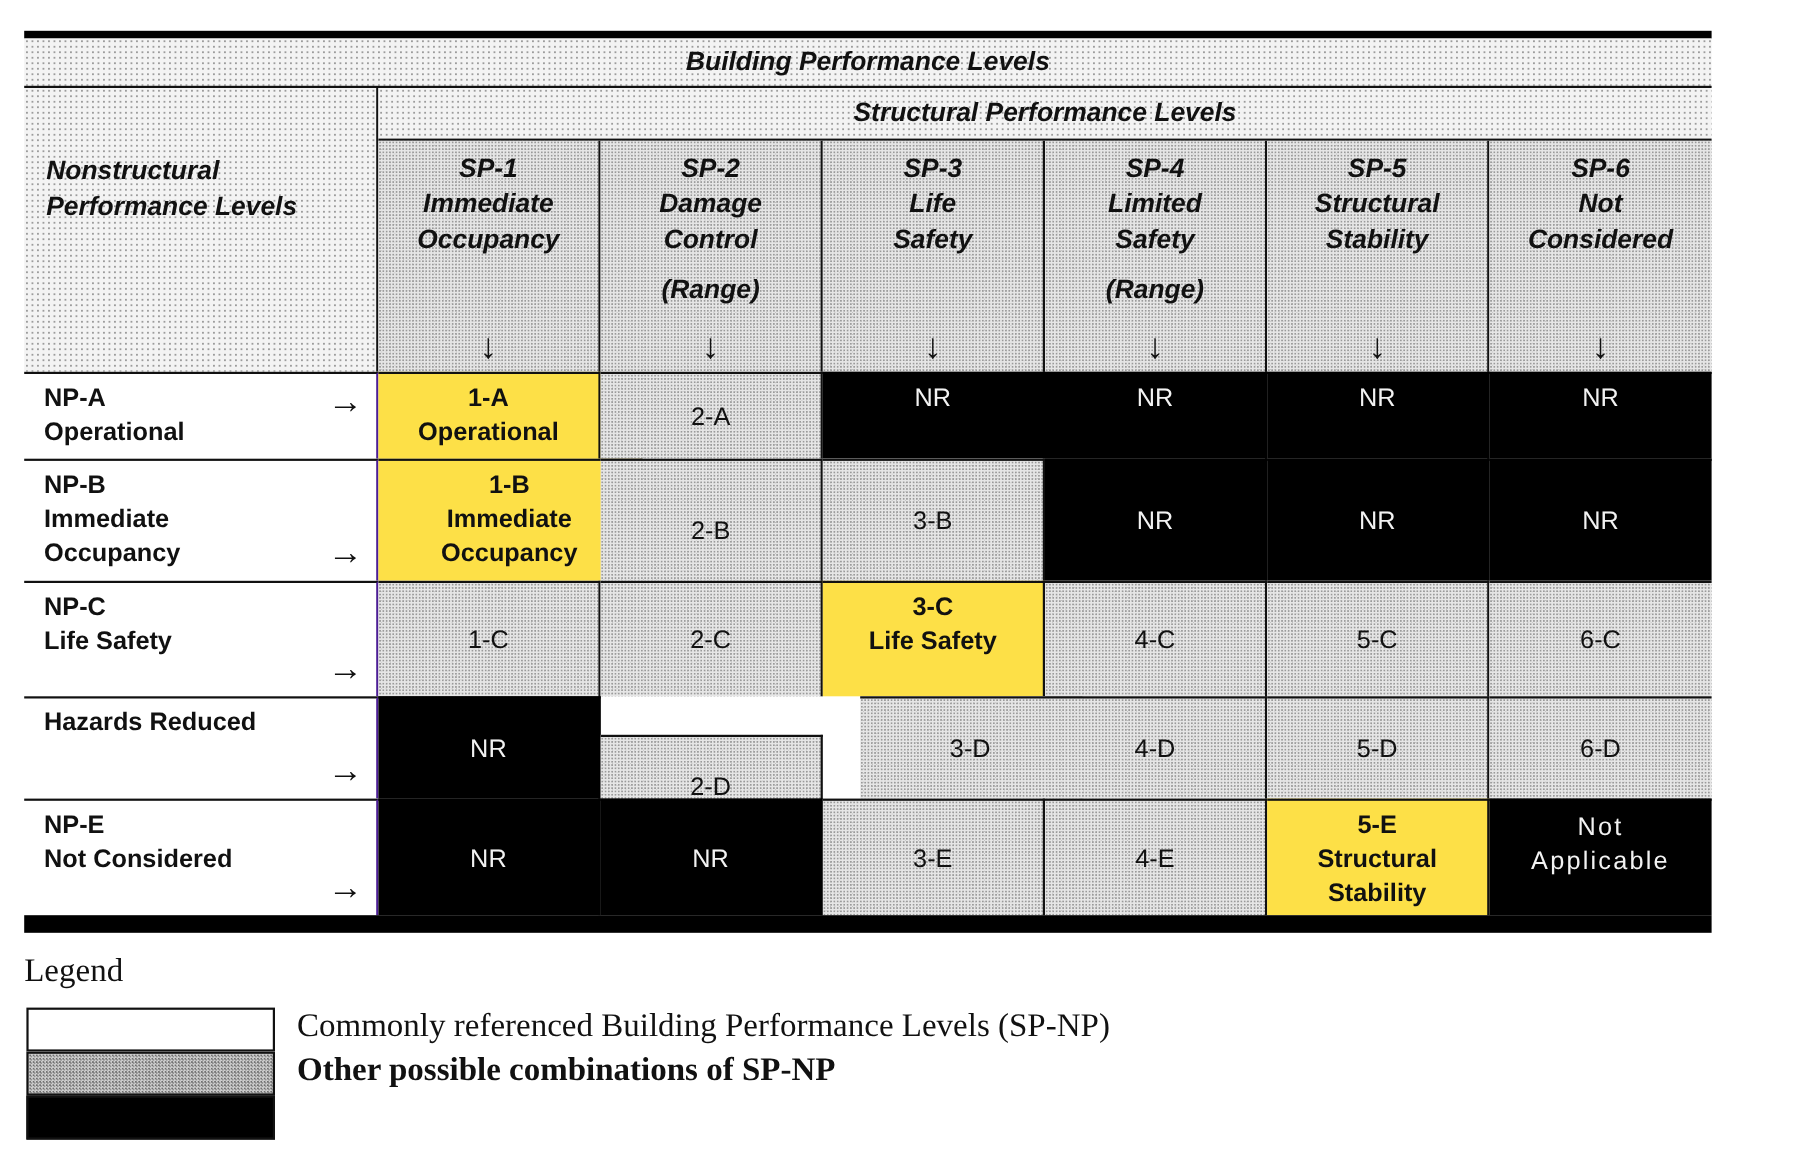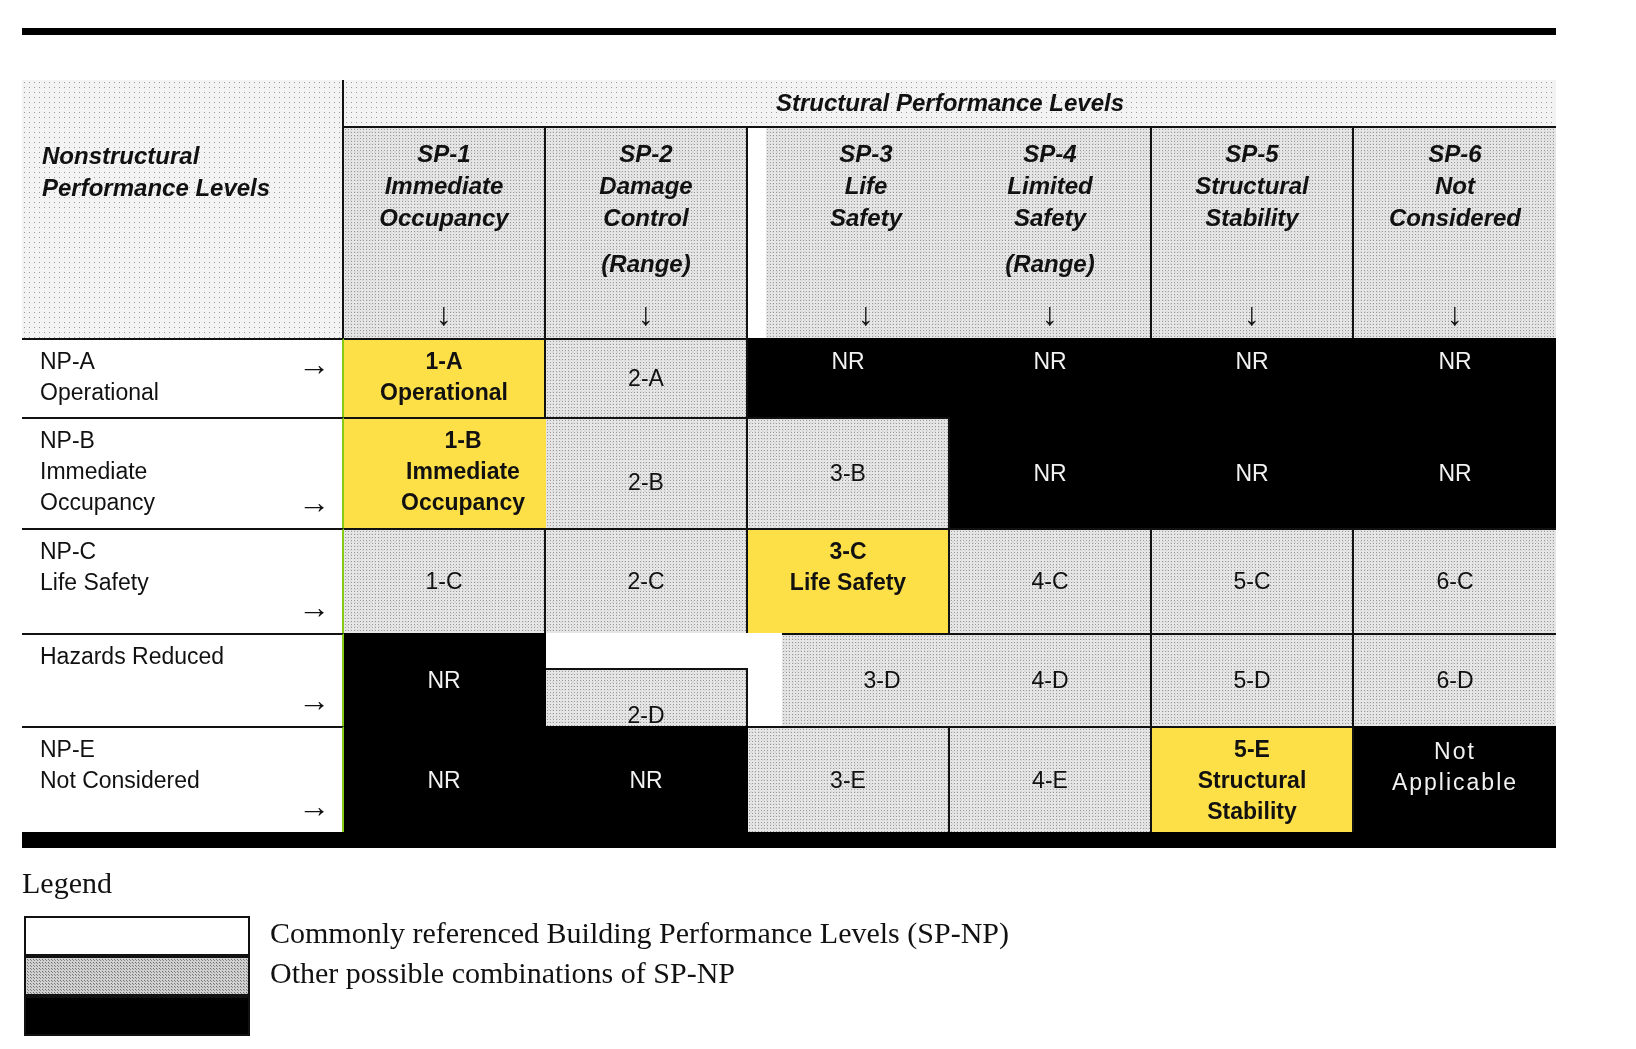--- a/index.html
+++ b/index.html
@@ -38,40 +38,43 @@
 
   .bpl-band { left: 0; top: 7px; width: 1534px; height: 45px; border-bottom: 2px solid #111; display: flex; align-items: center; justify-content: center; font-size: 24px; }
   .npl-corner { left: 0; top: 52px; width: 322px; height: 258px; border-right: 2px solid #111; font-size: 24px; line-height: 32px; padding: 60px 0 0 20px; }
   .spl-band { left: 322px; top: 52px; width: 1212px; height: 48px; border-bottom: 2px solid #111; display: flex; align-items: center; justify-content: center; font-size: 24px; }
 
   .sp-head { top: 100px; height: 210px; border-right: 2px solid #111; text-align: center; font-size: 24px; line-height: 32px; padding-top: 10px; }
   .sp-head:last-child { border-right: none; }
   .sp-head .range { display: block; margin-top: 14px; }
   .sp-head .arrow { position: absolute; left: 0; right: 0; bottom: 8px; font-style: normal; font-weight: normal; font-size: 32px; line-height: 32px; }
 
-  .np-label { left: 0; width: 322px; border-right: 2px solid #84cc16; border-top: 2px solid #111; background: #fff; font-size: 23px; line-height: 31px; padding: 6px 0 0 18px; }
+  .np-label { left: 0; width: 322px; border-right: 2px solid #4c1d95; border-top: 2px solid #111; background: #fff; font-size: 23px; line-height: 31px; padding: 6px 0 0 18px; font-weight: bold; }
   .np-label .arrow { position: absolute; right: 12px; font-size: 32px; line-height: 32px; }
 
   .cell { border-top: 2px solid #111; border-right: 2px solid #111; text-align: center; font-size: 23px; line-height: 31px; padding-top: 6px; }
   .cell.white { background: #fde047; color: #111; font-weight: bold; }
   .cell.black { background: #000; color: #f2f2f2; border-color: #000; }
   .cell.center { display: flex; align-items: center; justify-content: center; padding-top: 0; }
   .cell.na { letter-spacing: 2px; }
 
   #legend { position: absolute; left: 22px; top: 866px; }
   .legend-title { position: absolute; left: 0; top: 0; font-family: "Liberation Serif", serif; font-size: 30px; color: #111; white-space: nowrap; }
   .legend-swatch { position: absolute; left: 2px; width: 226px; height: 40px; border: 2px solid #111; box-sizing: border-box; }
   .legend-label { position: absolute; left: 248px; font-family: "Liberation Serif", serif; font-size: 30px; color: #111; white-space: nowrap; }
 </style>
 </head>
 <body>
 
 <div id="figure">
   <div class="abs top-rule"></div>
 
+  <div class="abs bpl-band stipple-light hdr-text">
+    <span>Building Performance Levels</span>
+  </div>
 
   <div class="abs npl-corner stipple-light hdr-text">
     <div>Nonstructural</div>
     <div>Performance Levels</div>
   </div>
 
   <div class="abs spl-band stipple-light hdr-text">
     <span>Structural Performance Levels</span>
   </div>
 
@@ -82,21 +85,21 @@
         <div>Occupancy</div>
         <span class="arrow">↓</span>
       </div>
       <div class="abs sp-head stipple hdr-text" style="left: 524px; width: 202px;">
         <div>SP-2</div>
         <div>Damage</div>
         <div>Control</div>
         <span class="range">(Range)</span>
         <span class="arrow">↓</span>
       </div>
-      <div class="abs sp-head stipple hdr-text" style="left: 726px; width: 202px; margin-left: 18px;">
+      <div class="abs sp-head stipple hdr-text" style="left: 726px; width: 202px;">
         <div>SP-3</div>
         <div>Life</div>
         <div>Safety</div>
         <span class="arrow">↓</span>
       </div>
       <div class="abs sp-head stipple hdr-text" style="left: 928px; width: 202px;">
         <div>SP-4</div>
         <div>Limited</div>
         <div>Safety</div>
         <span class="range">(Range)</span>
@@ -283,16 +286,16 @@
     </div>
 
   <div class="abs bottom-rule"></div>
 </div>
 
 <div id="legend">
   <div class="legend-title">Legend</div>
   <div class="legend-swatch" style="top:50px;background:#fff;"></div>
   <div class="legend-label" style="top:50px;">Commonly referenced Building Performance Levels (SP-NP)</div>
   <div class="legend-swatch stipple-dense" style="top:90px;"></div>
-  <div class="legend-label" style="top:90px;">Other possible combinations of SP-NP</div>
+  <div class="legend-label" style="top:90px;font-weight:bold;">Other possible combinations of SP-NP</div>
   <div class="legend-swatch" style="top:130px;background:#000;"></div>
   <div class="legend-label" style="top:130px;"></div>
 </div>
 
 </body></html>

